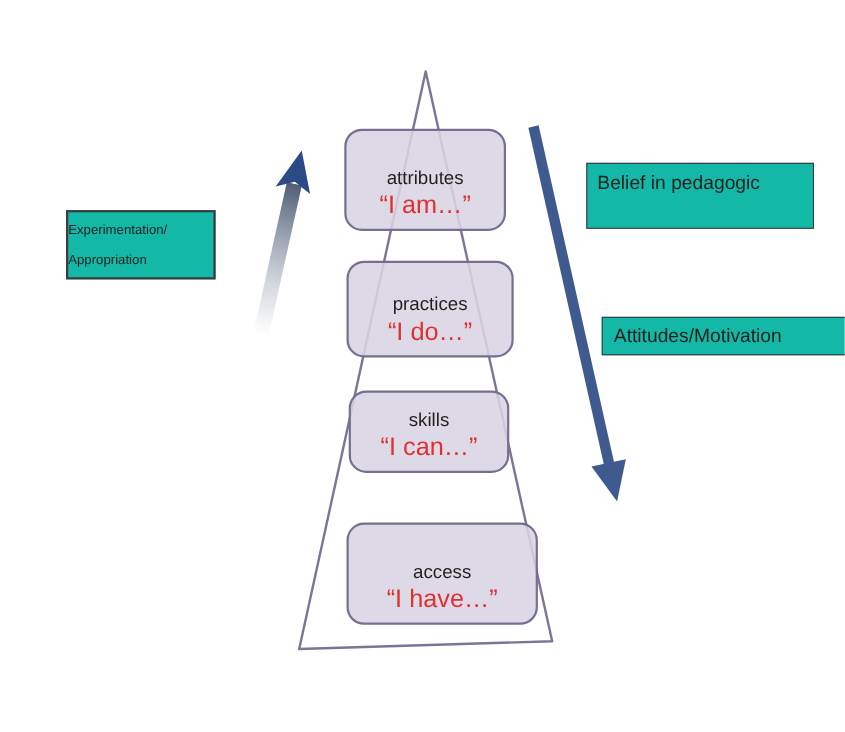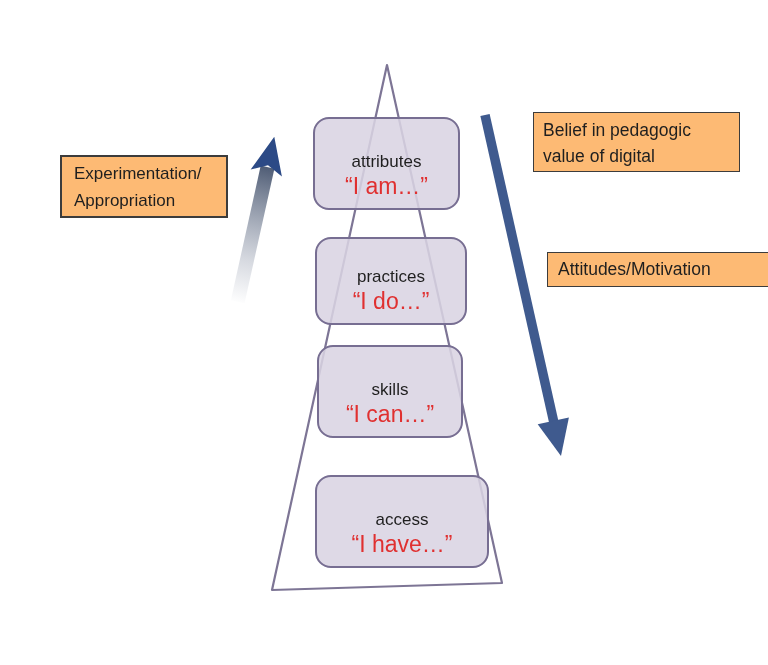--- a/index.html
+++ b/index.html
@@ -23,25 +23,26 @@
     border:2.5px solid var(--box-border,#776e92);
     border-radius:16px;
     display:flex;flex-direction:column;align-items:center;justify-content:flex-end;
     padding-bottom:10px;
   }
   .lvl{font-size:17px;line-height:24px;color:var(--text-black,#1f1f1f);}
   .quote{font-size:23px;line-height:24px;color:var(--quote-red,#e03030);}
 
   
   .note-box{
-    position:absolute;box-sizing:border-box;background:#fdba74;
+    position:absolute;box-sizing:border-box;background:#14b8a6;
     border:1.5px solid var(--note-border,#3c3c3c);
     color:var(--text-black,#1f1f1f);
+    margin-top:36px;
   }
-  .exp{left:60px;top:155px;width:168px;height:63px;padding:3px 12px;font-size:17px;line-height:27px;border-width:2px;}
+  .exp{left:60px;top:155px;width:136px;height:63px;padding:3px 0;font-size:12px;line-height:27px;border-width:2px;}
   .belief{left:533px;top:112px;width:207px;height:60px;padding:4px 9px;font-size:17.5px;line-height:26px;}
   .attitudes{left:547px;top:252px;width:223px;height:35px;font-size:17.5px;display:flex;align-items:center;padding:0 10px;}
   .line{display:block;}
 </style>
 </head>
 <body>
 
 <div class="canvas">
 
   <svg class="layer" width="768" height="665" viewBox="0 0 768 665">
@@ -69,37 +70,36 @@
   <div class="pyr-box" style="left:313px;top:117px;width:147px;height:93px">
     <span class="lvl">attributes</span>
     <span class="quote">“I am…”</span>
   </div>
 
   <div class="pyr-box" style="left:315px;top:237px;width:152px;height:88px">
     <span class="lvl">practices</span>
     <span class="quote">“I do…”</span>
   </div>
 
-  <div class="pyr-box" style="left:317px;top:345px;width:146px;height:93px">
+  <div class="pyr-box" style="left:317px;top:355px;width:146px;height:75px">
     <span class="lvl">skills</span>
     <span class="quote">“I can…”</span>
   </div>
 
   <div class="pyr-box" style="left:315px;top:475px;width:174px;height:93px">
     <span class="lvl">access</span>
     <span class="quote">“I have…”</span>
   </div>
 
   <div class="note-box exp">
     <span class="line">Experimentation/</span>
     <span class="line">Appropriation</span>
   </div>
 
   <div class="note-box belief">
     <span class="line">Belief in pedagogic</span>
-    <span class="line">value of digital</span>
   </div>
 
   <div class="note-box attitudes">
     <span>Attitudes/Motivation</span>
   </div>
 
 </div>
 
 </body></html>

